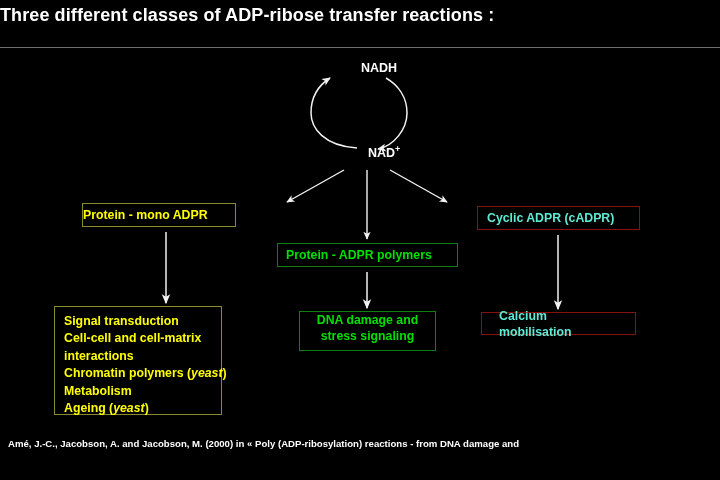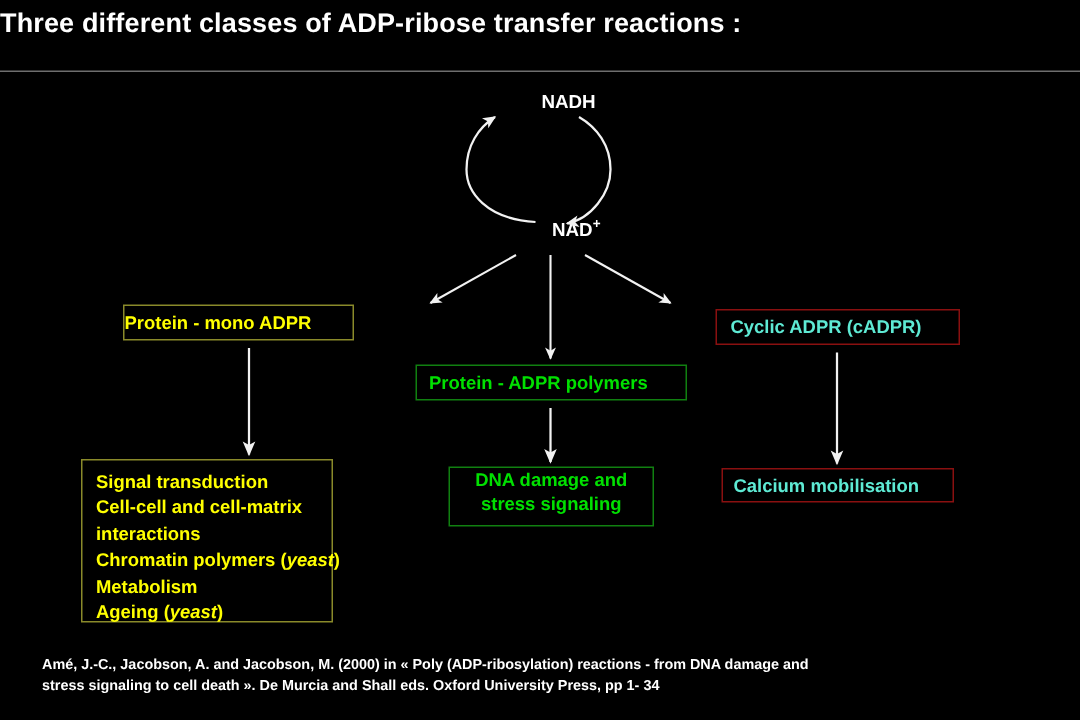--- a/index.html
+++ b/index.html
@@ -101,37 +101,37 @@
     padding: 0 9px;
   }
   #box-dna-damage {
     left: 299px; top: 311px; width: 137px; height: 40px;
     padding: 0 6px;
     flex-direction: column;
     justify-content: flex-start;
   }
   #box-calcium {
     left: 481px; top: 312px; width: 155px; height: 23px;
-    padding: 0 7px;
+    padding: 0 17px;
   }
   #box-outcomes-left {
     left: 54px; top: 306px; width: 168px; height: 109px;
     padding: 6px 0 0 9px;
     align-items: flex-start;
     flex-direction: column;
     justify-content: flex-start;
     line-height: 17.4px;
   }
   #box-outcomes-left .line { white-space: nowrap; }
   #box-outcomes-left em { font-style: italic; }
 
   
   #citation {
     position: absolute;
-    left: 28px;
+    left: 8px;
     top: 437px;
     width: 600px;
     color: #ffffff;
     font-size: 9.6px;
     font-weight: bold;
     line-height: 14px;
   }
 </style>
 </head>
 <body>
@@ -198,16 +198,15 @@
     <div>DNA damage and</div>
     <div>stress signaling</div>
   </div>
 
   <div class="box red" id="box-calcium">
     <span>Calcium mobilisation</span>
   </div>
 
   <div id="citation">
     <div>Amé, J.-C.,  Jacobson, A. and Jacobson, M. (2000) in « Poly (ADP-ribosylation) reactions -  from DNA damage and</div>
-    <div>stress signaling to cell death ». De Murcia and Shall eds. Oxford University Press, pp 1- 34</div>
   </div>
 
 </div>
 
 </body></html>

